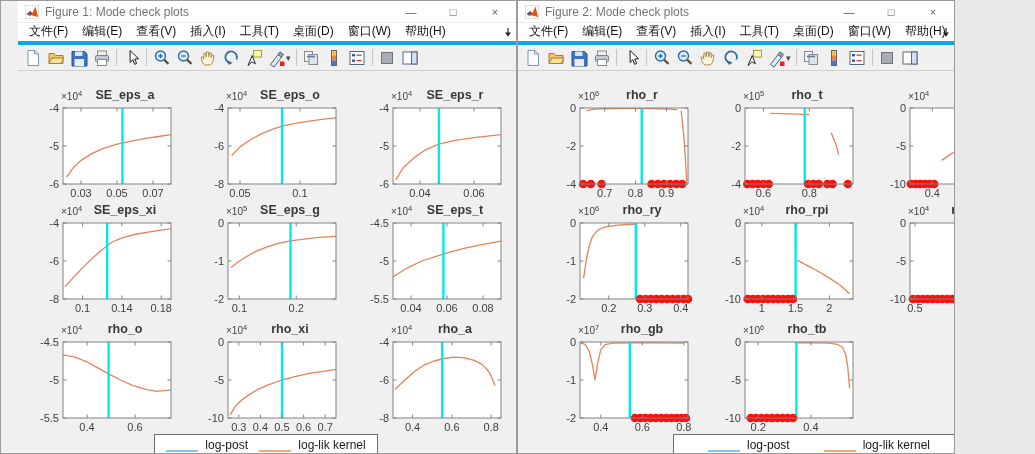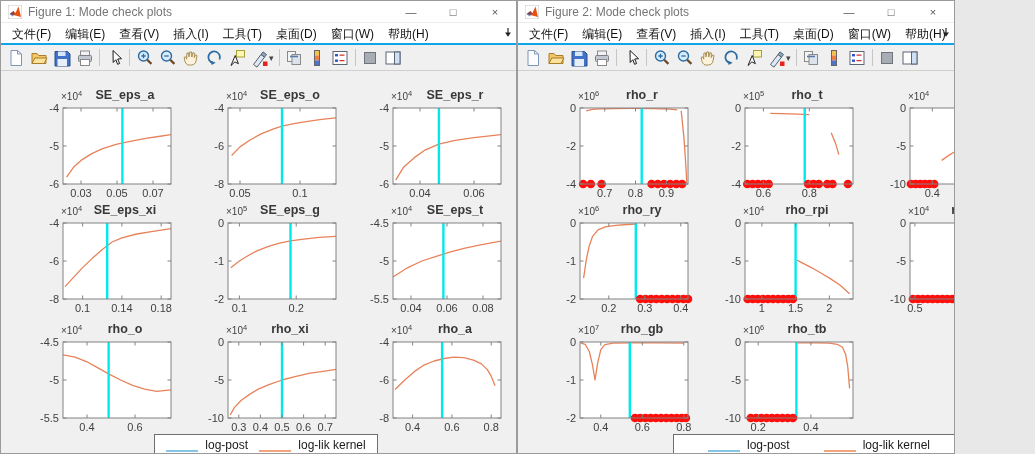--- a/index.html
+++ b/index.html
@@ -4,22 +4,22 @@
 <style>
   *{box-sizing:border-box;margin:0;padding:0}
   body{width:1035px;height:454px;position:relative;background:#e8e8e8;overflow:hidden;
        font-family:"Liberation Sans",sans-serif}
   .window{position:absolute;top:0;height:454px;background:#f0f0f0;border:1px solid #9b9b9b;overflow:hidden}
   .titlebar{height:22px;background:#fff;display:flex;align-items:center;border-bottom:1px solid #ececec}
   .appicon{margin:0 6px 0 7px;display:flex}
   .wtitle{font-size:12px;color:#757575;flex:1;white-space:nowrap}
   .wbtns{display:flex}
   .wbtn{width:42px;text-align:center;font-size:11px;color:#555;height:22px;line-height:22px}
-  .menubar{height:22px;background:#fff;display:flex;align-items:flex-end;padding-left:4px;
-           border-bottom:2px solid #0ea5e9;position:relative}
+  .menubar{height:22px;background:#fff;display:flex;align-items:flex-start;padding-left:4px;
+           border-bottom:4px solid #0ea5e9;position:relative}
   .menu-item{font-size:12px;color:#121212;padding:0 7px;white-space:nowrap}
   .menu-overflow{position:absolute;right:3px;top:4px;display:flex}
   .toolbar{height:26px;background:#f0f0f0;display:flex;align-items:center;padding-left:3px;
            border-bottom:1px solid #cfcfcf}
   .tbtn{width:23px;height:22px;display:flex;align-items:center;justify-content:center}
   .tbtn svg{width:20px;height:20px}
   .tsep{width:1px;height:17px;background:#c6c6c6;margin:0 3px}
   .caret{font-size:9px;color:#444;margin:0 2px 0 -2px}
   .figure{position:absolute;left:0;top:70px;right:0;bottom:0;background:#f0f0f0}
   .plot{position:absolute}
@@ -28,21 +28,21 @@
   .ptitle{font-size:12.5px;font-weight:bold;fill:#383838;font-family:"Liberation Sans",sans-serif}
   .legend{position:absolute;height:24px;background:#fff;border:1px solid #6f6f6f;display:flex;
           align-items:center;justify-content:space-evenly;font-size:12px;color:#1a1a1a;padding-bottom:3px}
   .leg-item{display:flex;align-items:flex-end}
   .leg-line{display:inline-block;width:32px;height:2px;margin-right:7px}
 </style>
 </head>
 <body>
 
 <div id="root">
-    <div class="window" style="left: 0px; width: 517px;">
+    <div class="window" style="left: 0px; width: 517px; padding-left: 17px;">
       <div class="titlebar">
         <span class="appicon">
           <svg viewBox="0 0 14 14" width="14" height="14">
             <rect width="14" height="14" rx="2" fill="#fff" stroke="#c9c9c9"></rect>
             <path d="M1.5 9l4-3 2 2 3-6.5 2.5 10.5z" fill="#e8500f"></path>
             <path d="M1.5 9l4-3 1 3.5-2 2z" fill="#1b3f8f" opacity="0.55"></path>
           </svg>
         </span>
         <span class="wtitle">Figure 1: Mode check plots</span>
         <span class="wbtns">

